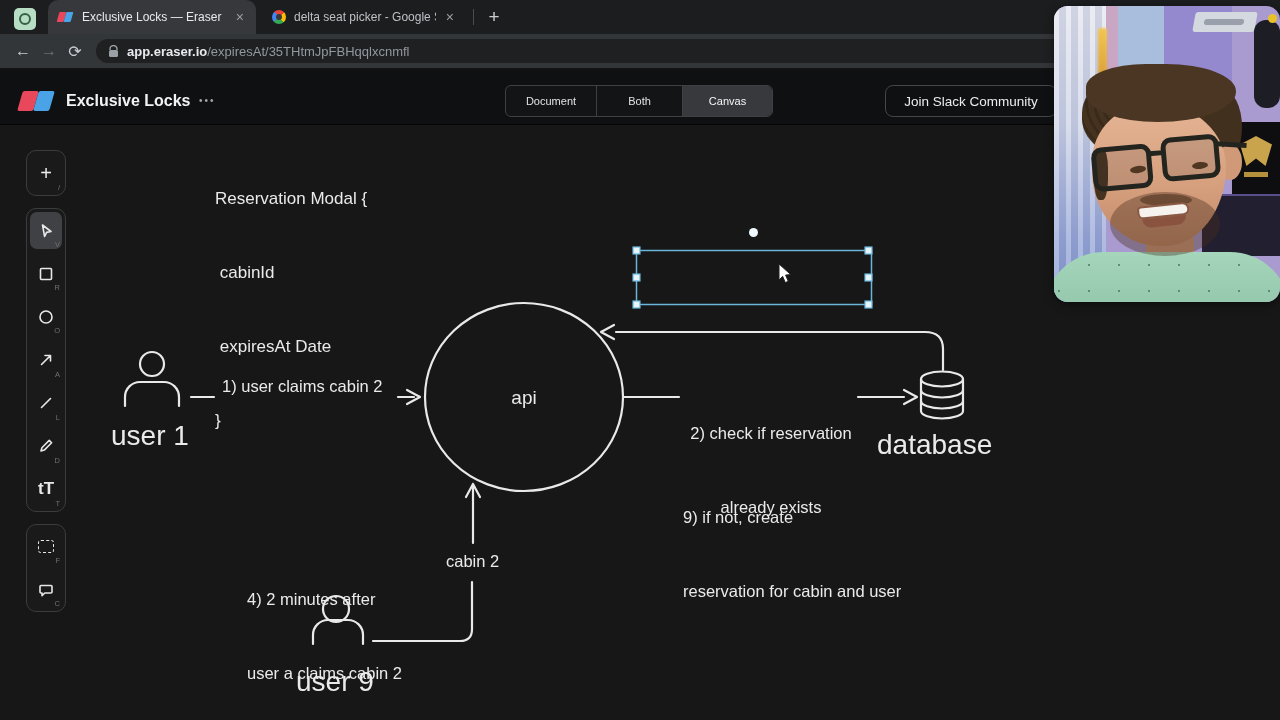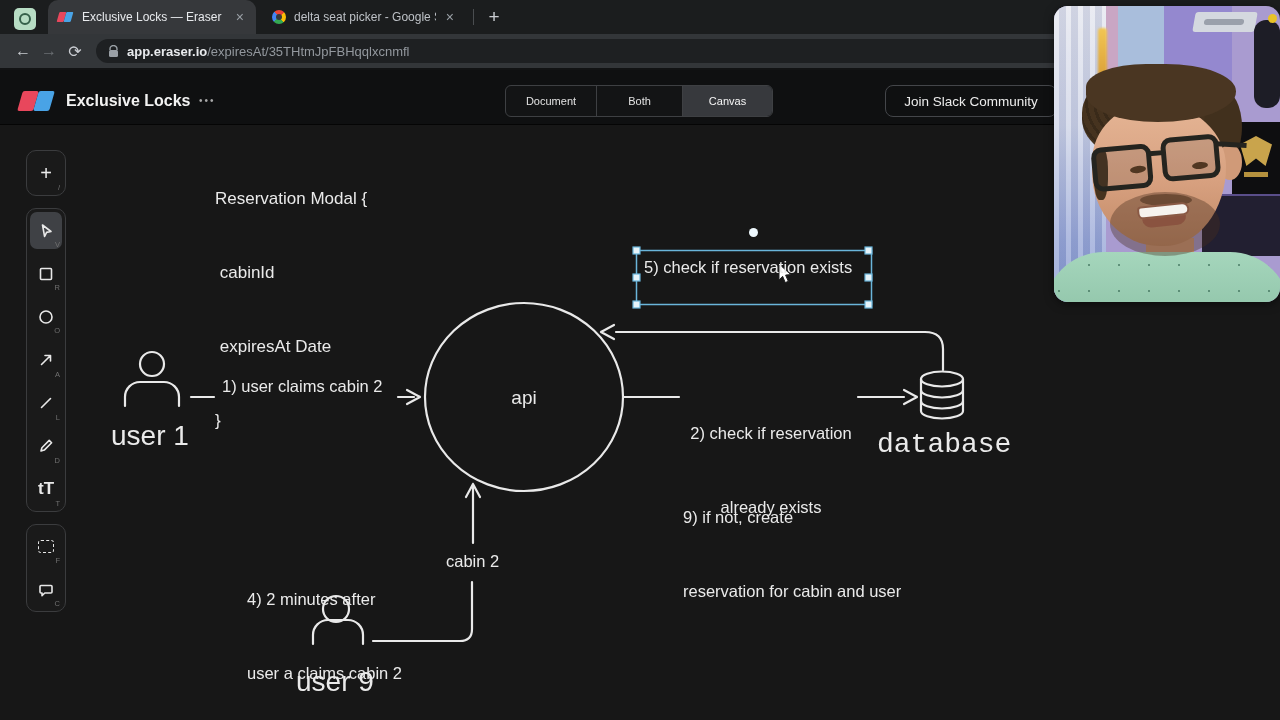--- a/index.html
+++ b/index.html
@@ -277,29 +277,28 @@
     <path d="M779 264 v16 l3.6 -3.7 2.7 6.3 3 -1.3 -2.7 -6.2 5.2 -0.5 Z" fill="#ffffff" stroke="#222222" stroke-width="1"></path>
   </svg>
 
   <div class="code-block">
     <div>Reservation Modal {</div>
     <div> cabinId</div>
     <div> expiresAt Date</div>
     <div>}</div>
   </div>
 
-  <div class="dtext" style="left:644px; top:255px;">5) check if reservation exists</div>
   <div class="dtext" style="left:222px; top:374px;">1) user claims cabin 2</div>
   <div class="dtext big" style="left:111px; top:420px;">user 1</div>
   <div class="dtext" style="left:524px; top:386px; transform:translateX(-50%); font-size:19px;">api</div>
   <div class="dtext" style="left:683px; top:372px; width:176px; text-align:center;">
     <div>2) check if reservation</div>
     <div>already exists</div>
   </div>
-  <div class="dtext big" style="left:877px; top:429px;font-family:Liberation Mono, monospace;">database</div>
+  <div class="dtext big" style="left:877px; top:429px;">database</div>
   <div class="dtext" style="left:683px; top:456px;">
     <div>9) if not, create</div>
     <div>reservation for cabin and user</div>
   </div>
   <div class="dtext" style="left:247px; top:538px;">
     <div>4) 2 minutes after</div>
     <div>user a claims cabin 2</div>
   </div>
   <div class="dtext" style="left:446px; top:549px;">cabin 2</div>
   <div class="dtext big" style="left:296px; top:666px;">user 9</div>

